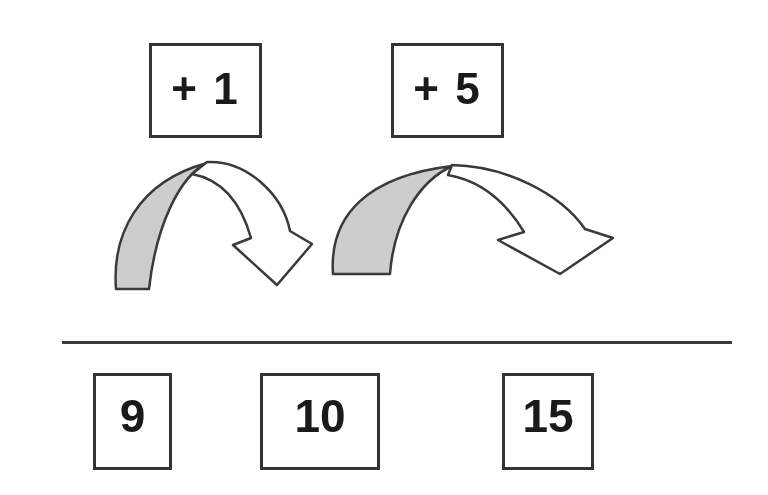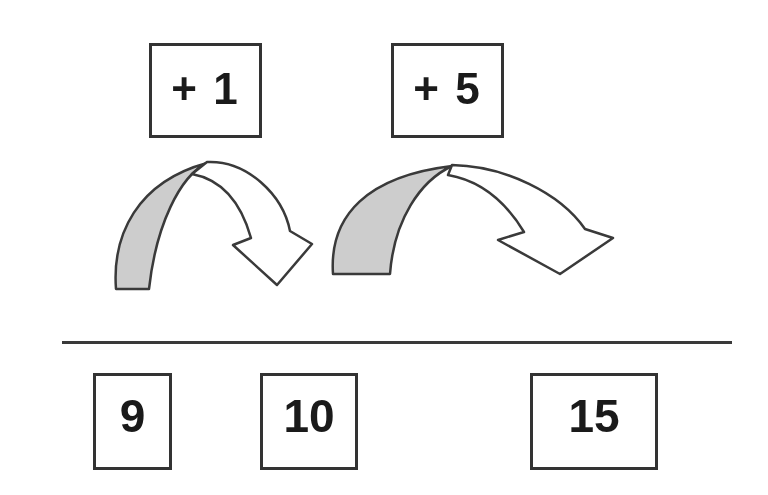--- a/index.html
+++ b/index.html
@@ -34,22 +34,22 @@
   }
   .addend-box-1 { left: 149px; }
   .addend-box-2 { left: 391px; }
   .addend-label { letter-spacing: 2px; transform: translateY(-2px); }
   .number-box {
     top: 373px;
     height: 97px;
     font-size: 46px;
   }
   .number-box-1 { left: 93px;  width: 79px; }
-  .number-box-2 { left: 260px; width: 98px; }
-  .number-box-3 { left: 530px; width: 128px; }
+  .number-box-2 { left: 260px; width: 120px; }
+  .number-box-3 { left: 502px; width: 92px; }
   .number-label { transform: translateY(-6px); }
   .number-line {
     position: absolute;
     left: 62px;
     top: 341px;
     width: 670px;
     height: 3px;
     background: #3a3a3a;
   }
   .arrows-layer {

